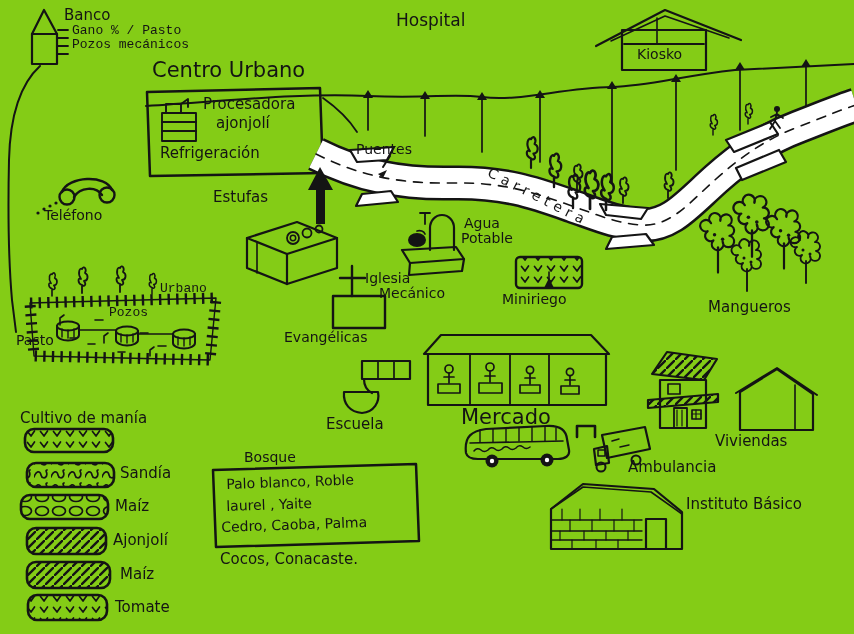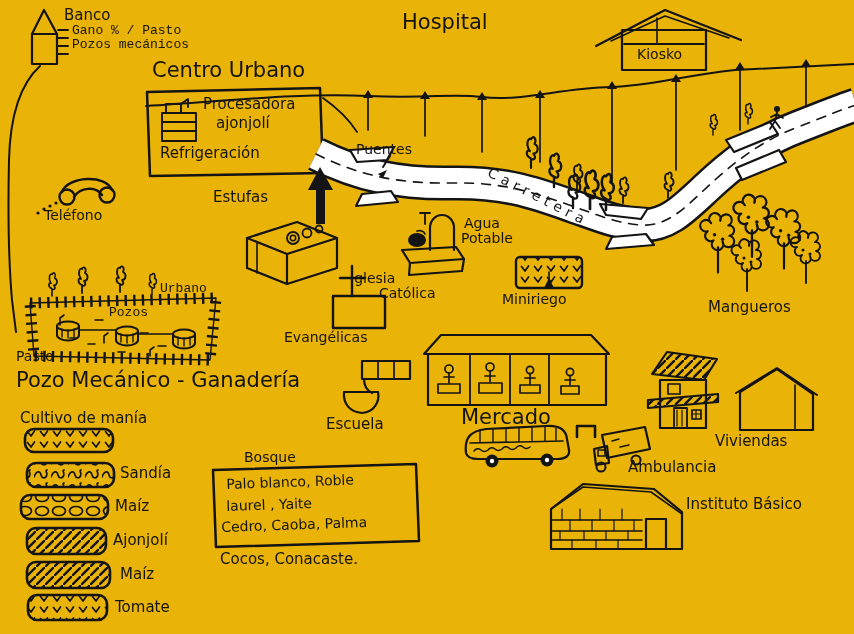--- a/index.html
+++ b/index.html
@@ -1,20 +1,20 @@
 <!DOCTYPE html>
 <html><head>
 <meta charset="utf-8">
 <style>
   html,body{margin:0;padding:0;background:#888;}
-  #stage{position:relative;width:854px;height:634px;background:#eab308;overflow:hidden;
+  #stage{position:relative;width:854px;height:634px;background:#84cc16;overflow:hidden;
          font-family:"DejaVu Sans",sans-serif;color:#141414;}
   #art{position:absolute;left:0;top:0;width:854px;height:634px;}
   .lbl{position:absolute;white-space:nowrap;color:#141414;line-height:1;transform-origin:left top;}
-  .s13{font-size:13px;font-family:Liberation Mono, monospace;} .s14{font-size:14px;} .s15{font-size:15px;} .s16{font-size:21px;} .s17{font-size:21px;margin-left:6px;}
+  .s13{font-size:13px;font-family:Liberation Mono, monospace;} .s14{font-size:14px;} .s15{font-size:15px;} .s16{font-size:21px;} .s17{font-size:17px;}
   .rot-carretera{transform:rotate(27deg);letter-spacing:5px;}
   .rot-slight{transform:rotate(-2deg);}
 </style>
 </head>
 <body>
 
 <div id="stage">
 
 <svg id="art" viewBox="0 0 854 634" fill="none" stroke="#141414" stroke-width="2.2" stroke-linecap="round" stroke-linejoin="round">
   <defs>
@@ -274,24 +274,23 @@
 <span class="lbl s16" style="left:152px;top:60px">Centro Urbano</span>
 <span class="lbl s15" style="left:203px;top:97px">Procesadora</span>
 <span class="lbl s15" style="left:216px;top:116px">ajonjolí</span>
 <span class="lbl s15" style="left:160px;top:146px">Refrigeración</span>
 <span class="lbl s14" style="left:356px;top:142px">Puentes</span>
 <span class="lbl s14 rot-carretera" style="left:492px;top:165px">Carretera</span>
 <span class="lbl s15" style="left:213px;top:190px">Estufas</span>
 <span class="lbl s14" style="left:44px;top:208px">Teléfono</span>
 <span class="lbl s13" style="left:160px;top:282px">Urbano</span>
 <span class="lbl s13" style="left:109px;top:306px">Pozos</span>
-<span class="lbl s14" style="left:16px;top:349px">Pasto</span>
-<span class="lbl s16" style="left:16px;top:370px">Pozo Mecánico - Ganadería</span>
-<span class="lbl s14" style="left:350px;top:271px">Iglesia</span>
-<span class="lbl s14" style="left:379px;top:286px">Católica</span>
+<span class="lbl s14" style="left:16px;top:333px">Pasto</span>
+<span class="lbl s14" style="left:365px;top:271px">Iglesia</span>
+<span class="lbl s14" style="left:379px;top:286px">Mecánico</span>
 <span class="lbl s14" style="left:284px;top:330px">Evangélicas</span>
 <span class="lbl s14" style="left:464px;top:216px">Agua</span>
 <span class="lbl s14" style="left:461px;top:231px">Potable</span>
 <span class="lbl s14" style="left:502px;top:292px">Miniriego</span>
 <span class="lbl s15" style="left:708px;top:300px">Mangueros</span>
 <span class="lbl s15" style="left:326px;top:417px">Escuela</span>
 <span class="lbl s16" style="left:461px;top:407px">Mercado</span>
 <span class="lbl s15" style="left:628px;top:460px">Ambulancia</span>
 <span class="lbl s15" style="left:715px;top:434px">Viviendas</span>
 <span class="lbl s15" style="left:686px;top:497px">Instituto Básico</span>

